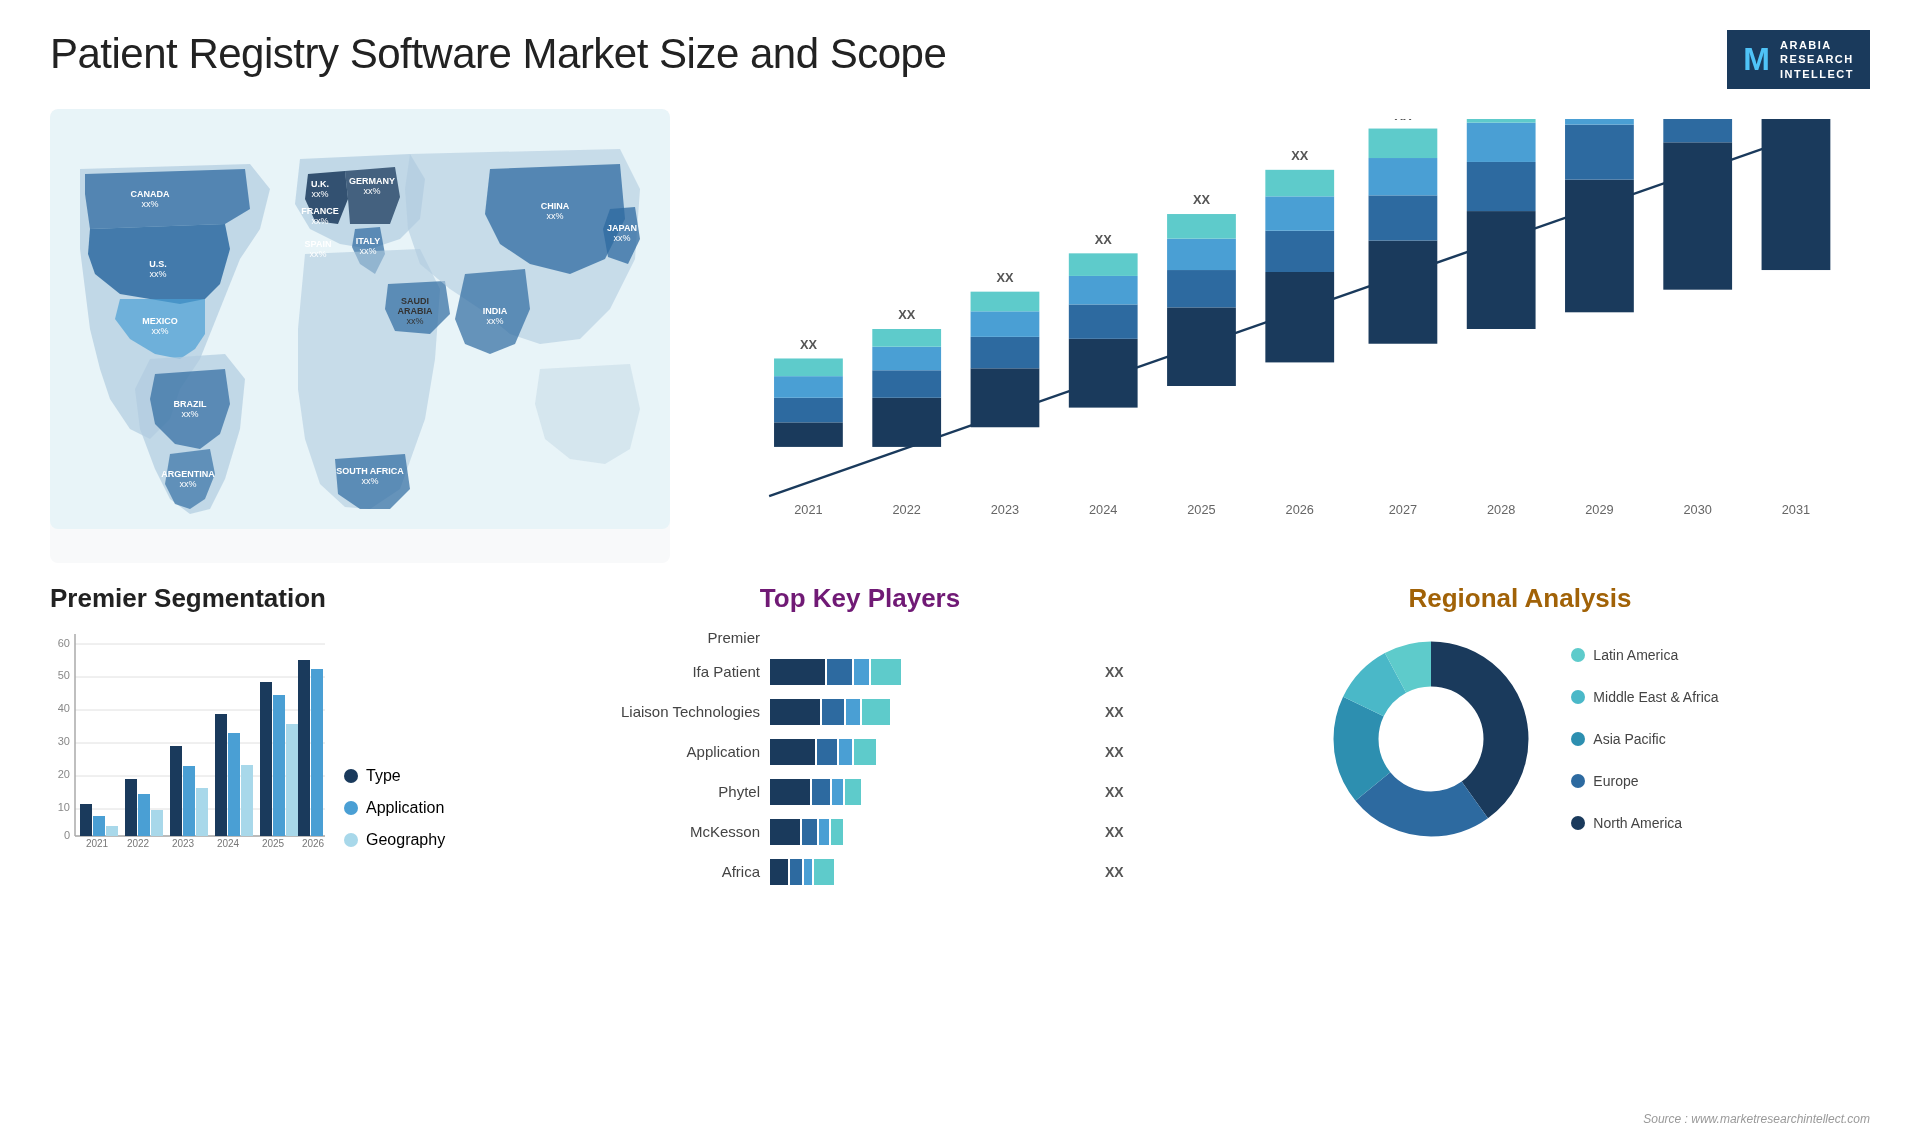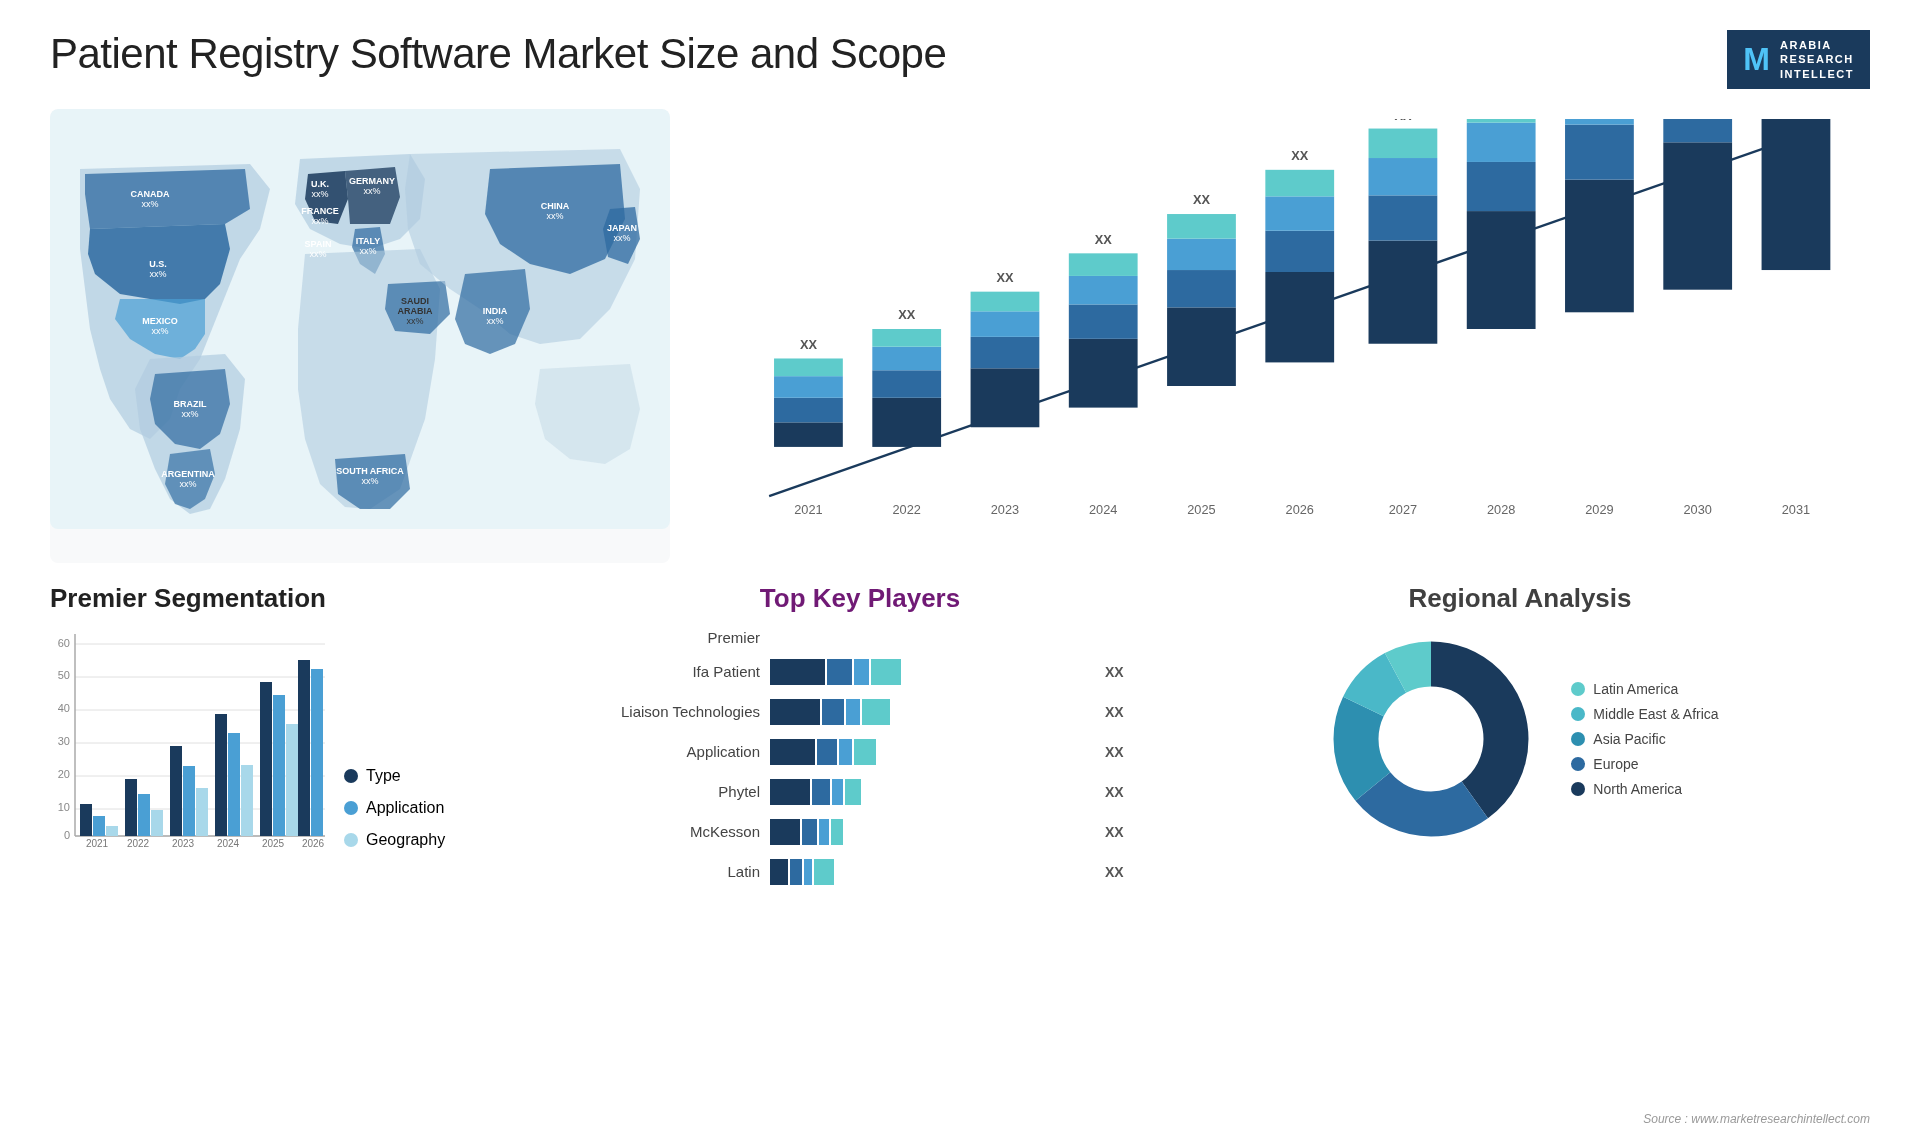--- a/index.html
+++ b/index.html
@@ -149,42 +149,42 @@
     .player-xx {
       font-size: 14px;
       font-weight: 600;
       color: #555;
       min-width: 25px;
     }
 
     .regional-title {
       font-size: 26px;
       font-weight: 700;
-      color: #404040;
+      color: #a16207;
       margin-bottom: 15px;
       text-align: center;
     }
 
     .regional-content {
       display: flex;
       align-items: center;
       gap: 30px;
       justify-content: center;
     }
 
     .donut-container {
       position: relative;
       width: 220px;
       height: 220px;
     }
 
     .regional-legend {
       display: flex;
       flex-direction: column;
-      gap: 9px;
+      gap: 26px;
     }
 
     .reg-legend-item {
       display: flex;
       align-items: center;
       gap: 8px;
       font-size: 14px;
       color: #444;
     }
 
@@ -536,21 +536,21 @@
               <div style="width:30px; background:#1a3a5c;"></div>
               <div style="width:15px; background:#2d6aa0;"></div>
               <div style="width:10px; background:#4a9fd4;"></div>
               <div style="width:12px; background:#5ecbcb;"></div>
             </div>
             <span class="player-xx">XX</span>
           </div>
         </div>
 
         <div class="player-row">
-          <span class="player-name">Latin</span>
+          <span class="player-name">Africa</span>
           <div class="player-bar-container">
             <div style="display:flex; height:26px; flex:1; gap:2px;">
               <div style="width:18px; background:#1a3a5c;"></div>
               <div style="width:12px; background:#2d6aa0;"></div>
               <div style="width:8px; background:#4a9fd4;"></div>
               <div style="width:20px; background:#5ecbcb;"></div>
             </div>
             <span class="player-xx">XX</span>
           </div>
         </div>

